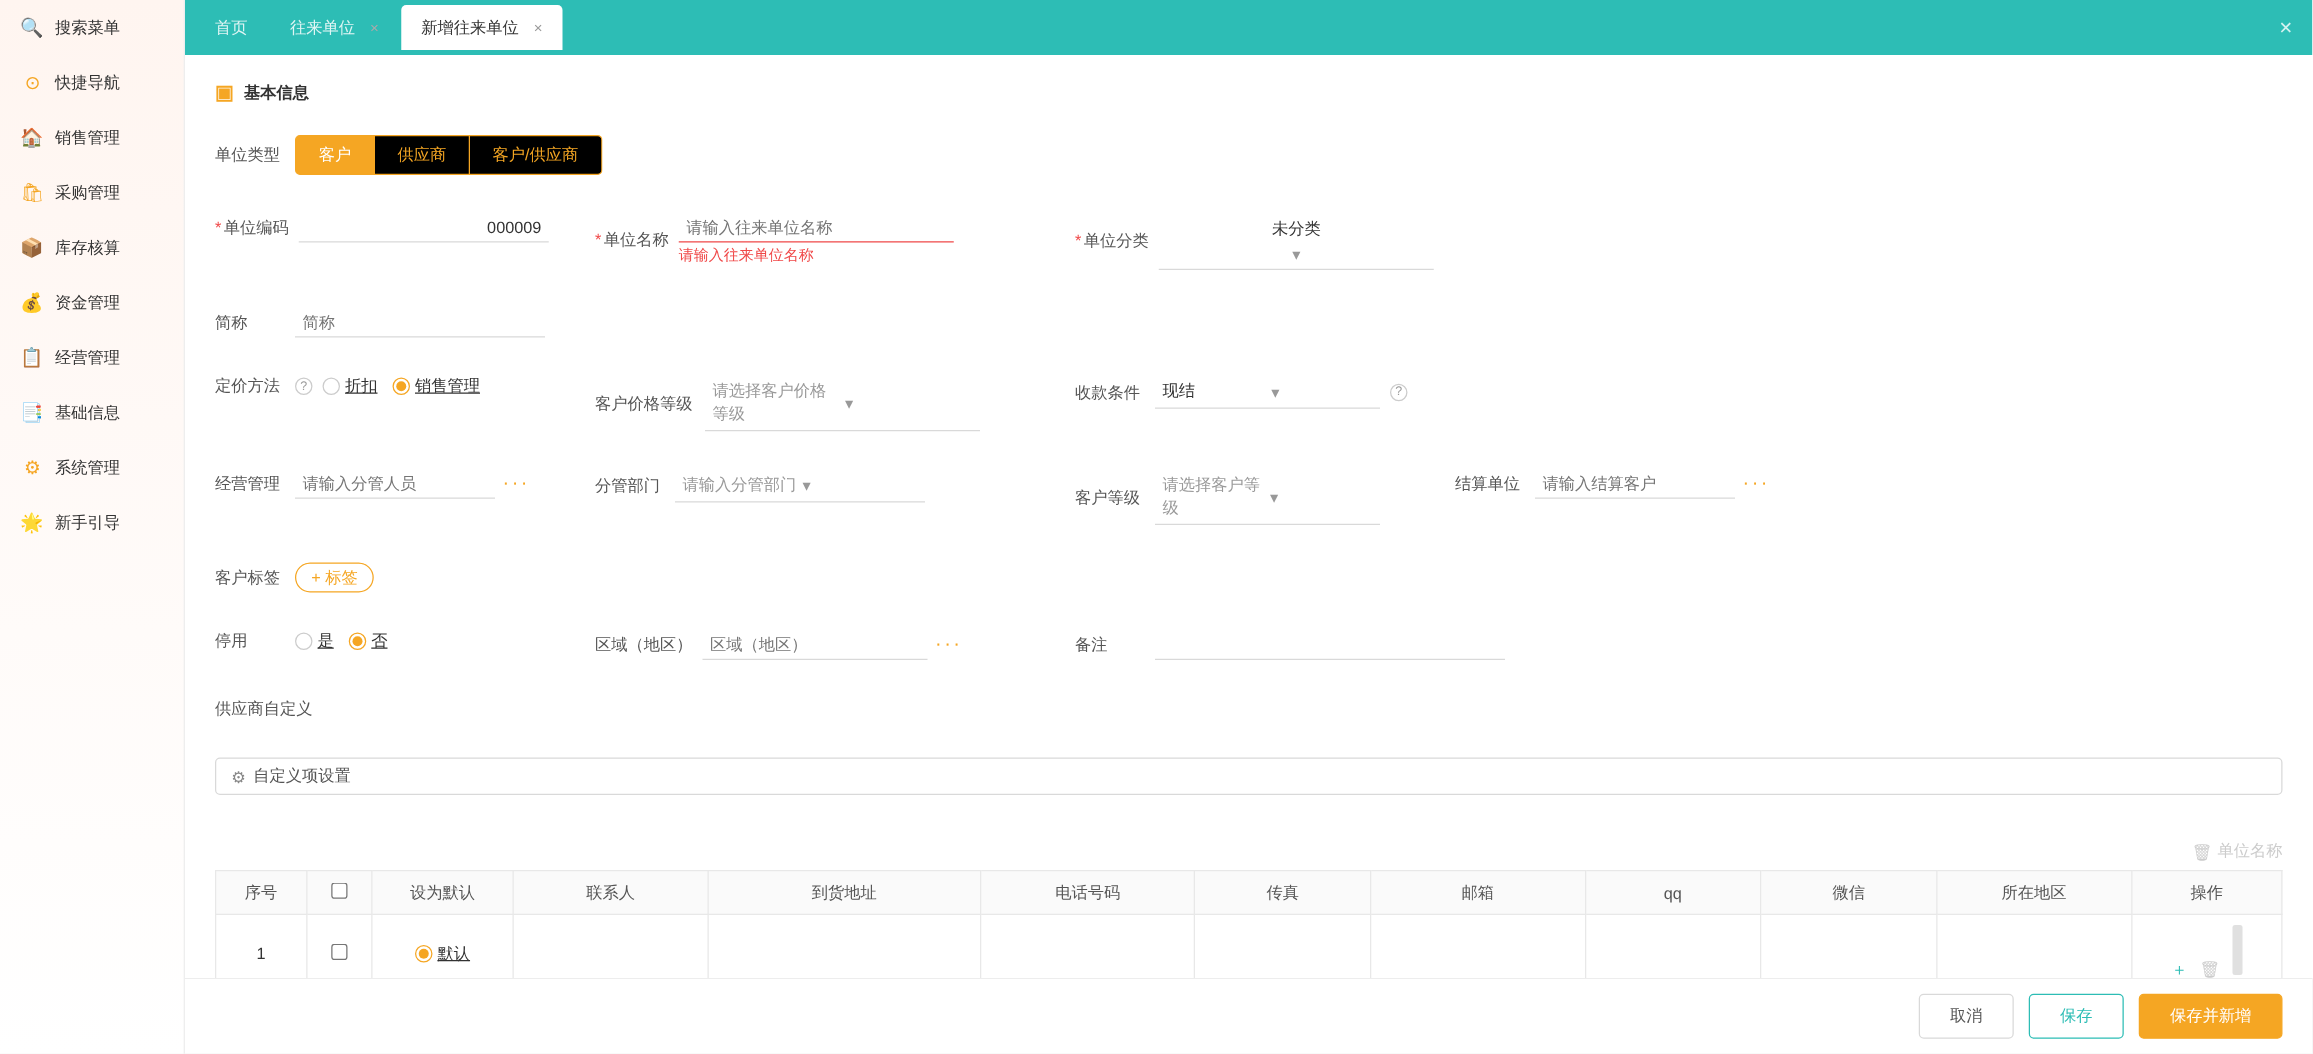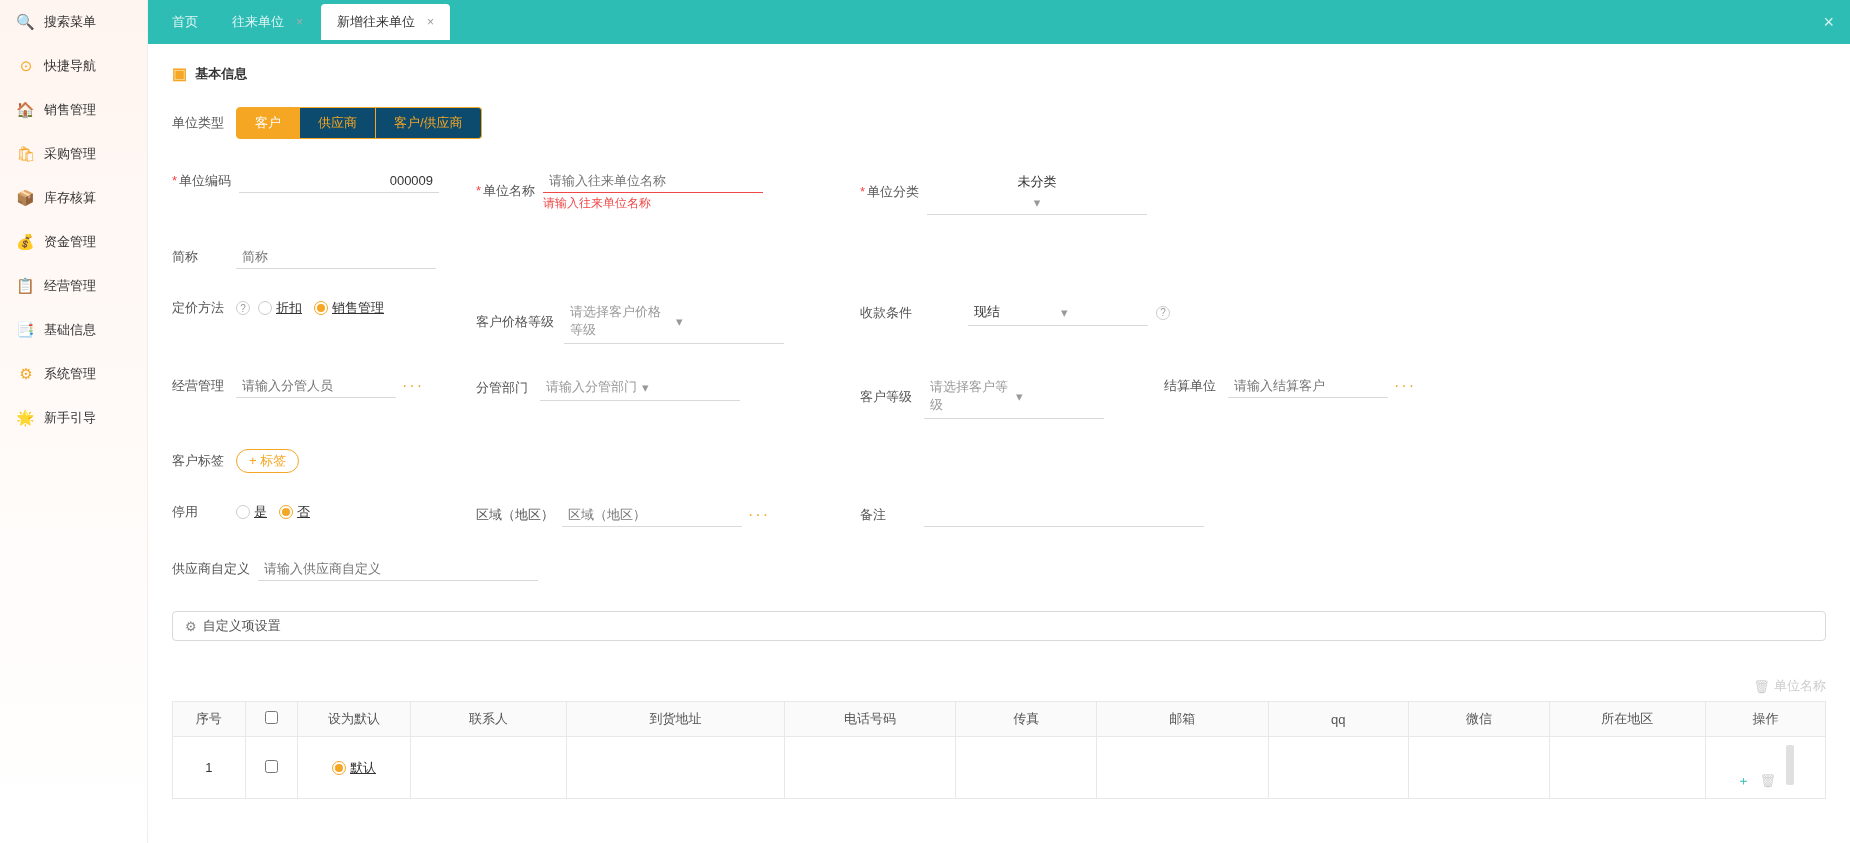--- a/index.html
+++ b/index.html
@@ -116,21 +116,21 @@
       background: transparent;
     }
     .form-input.error-border { border-bottom-color: #f04848; }
     .error-text { color: #f04848; font-size: 12px; margin-top: 2px; }
 
     
     .unit-type-group { display: flex; gap: 0; }
     .unit-btn {
       padding: 6px 18px;
       border: 1px solid #f5a623;
-      background: #0c4a6e;
+      background: #000000;
       color: #f5a623;
       cursor: pointer;
       font-size: 13px;
     }
     .unit-btn.active { background: #f5a623; color: #fff; }
     .unit-btn:first-child { border-radius: 4px 0 0 4px; }
     .unit-btn:last-child { border-radius: 0 4px 4px 0; }
     .unit-btn:not(:first-child) { border-left: none; }
 
     
@@ -350,21 +350,21 @@
       </div>
       <div class="form-field wide">
         <span class="form-label" style="min-width:80px;">客户价格等级</span>
         <div class="dropdown-field" style="width:220px;">
           <span>请选择客户价格等级</span>
           <span class="dropdown-arrow">▾</span>
         </div>
       </div>
       <div class="form-field">
         <span class="form-label">收款条件</span>
-        <div class="dropdown-field flex-center" style="width:180px;margin-left:44px;">
+        <div class="dropdown-field flex-center" style="width:180px;">
           <span style="color:#333;">现结</span>
           <span class="dropdown-arrow">▾</span>
         </div>
         <span class="info-icon">?</span>
       </div>
     </div>
 
     <div class="form-row">
       <div class="form-field">
         <span class="form-label">经营管理</span>
@@ -430,21 +430,20 @@
       </div>
       <div class="form-field wide">
         <span class="form-label">备注</span>
         <input class="form-input" type="text" style="width: 280px;">
       </div>
     </div>
 
     <div class="form-row">
       <div class="form-field wide">
         <span class="form-label">供应商自定义</span>
-        <input class="form-input" type="text" style="width: 280px;" placeholder="请输入供应商自定义">
       </div>
     </div>
 
     <button class="custom-settings-btn">
       <span class="gear-icon">⚙</span>
       <span>自定义项设置</span>
     </button>
 
     <div class="table-section">
       <div class="table-actions">
@@ -495,13 +494,18 @@
               <span style="cursor:pointer;color:#ccc;">🗑</span>
               <span style="display:inline-block;width:8px;height:40px;background:#e0e0e0;margin-left:6px;border-radius:2px;cursor:grab;"></span>
             </td>
           </tr>
         </tbody>
       </table>
     </div>
 
   </div>
 
+  <div class="bottom-bar">
+    <button class="btn btn-default">取消</button>
+    <button class="btn btn-primary">保存</button>
+    <button class="btn btn-warning">保存并新增</button>
+  </div>
 </div>
 
 </body></html>

